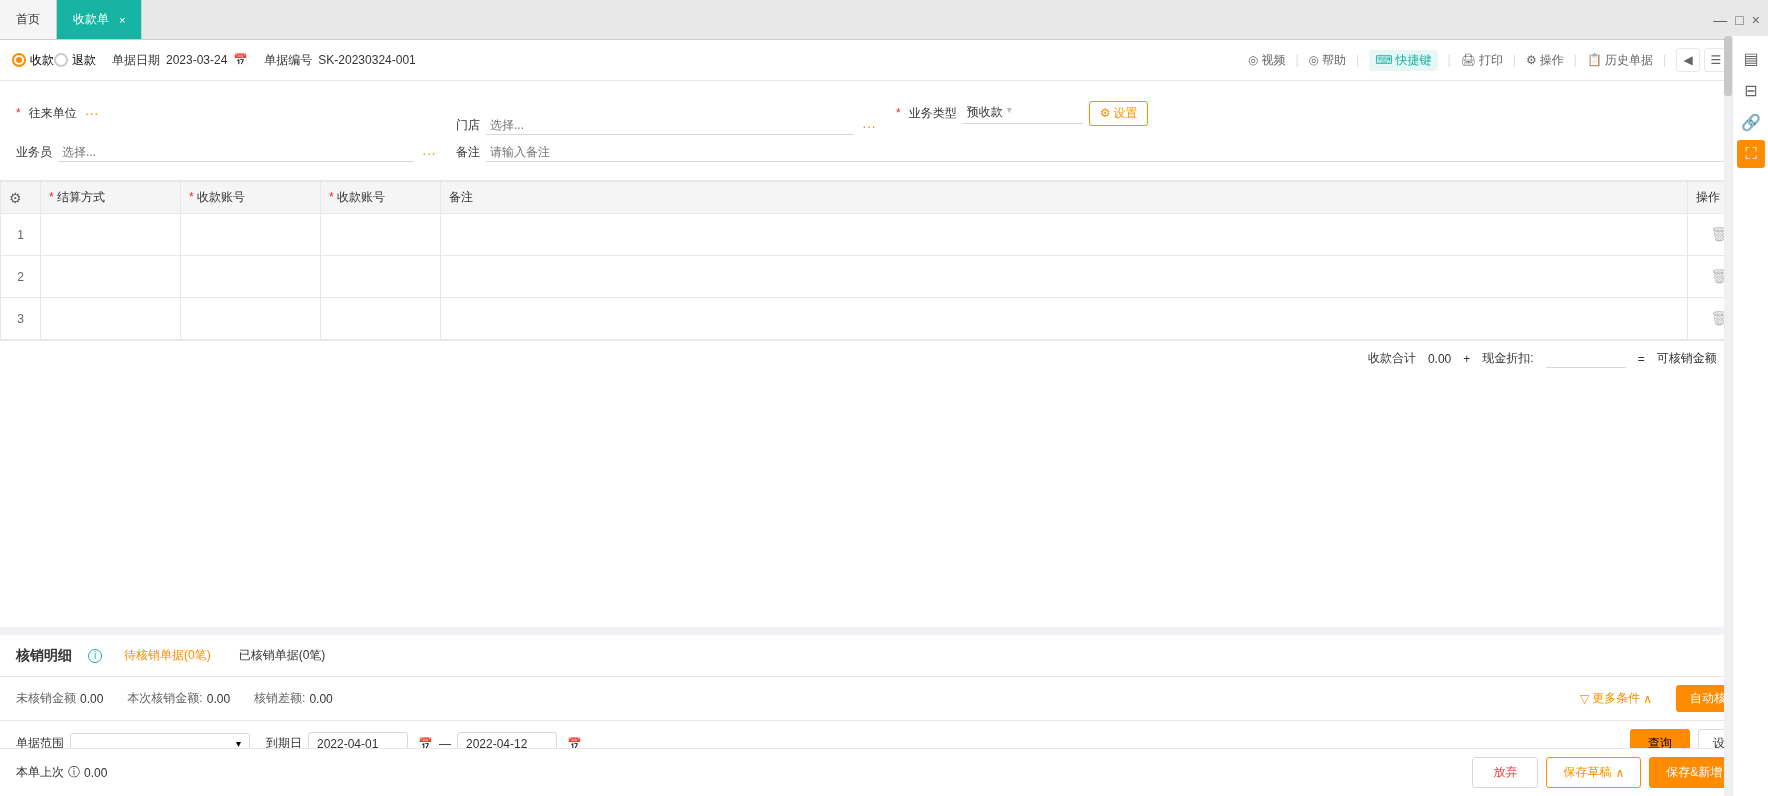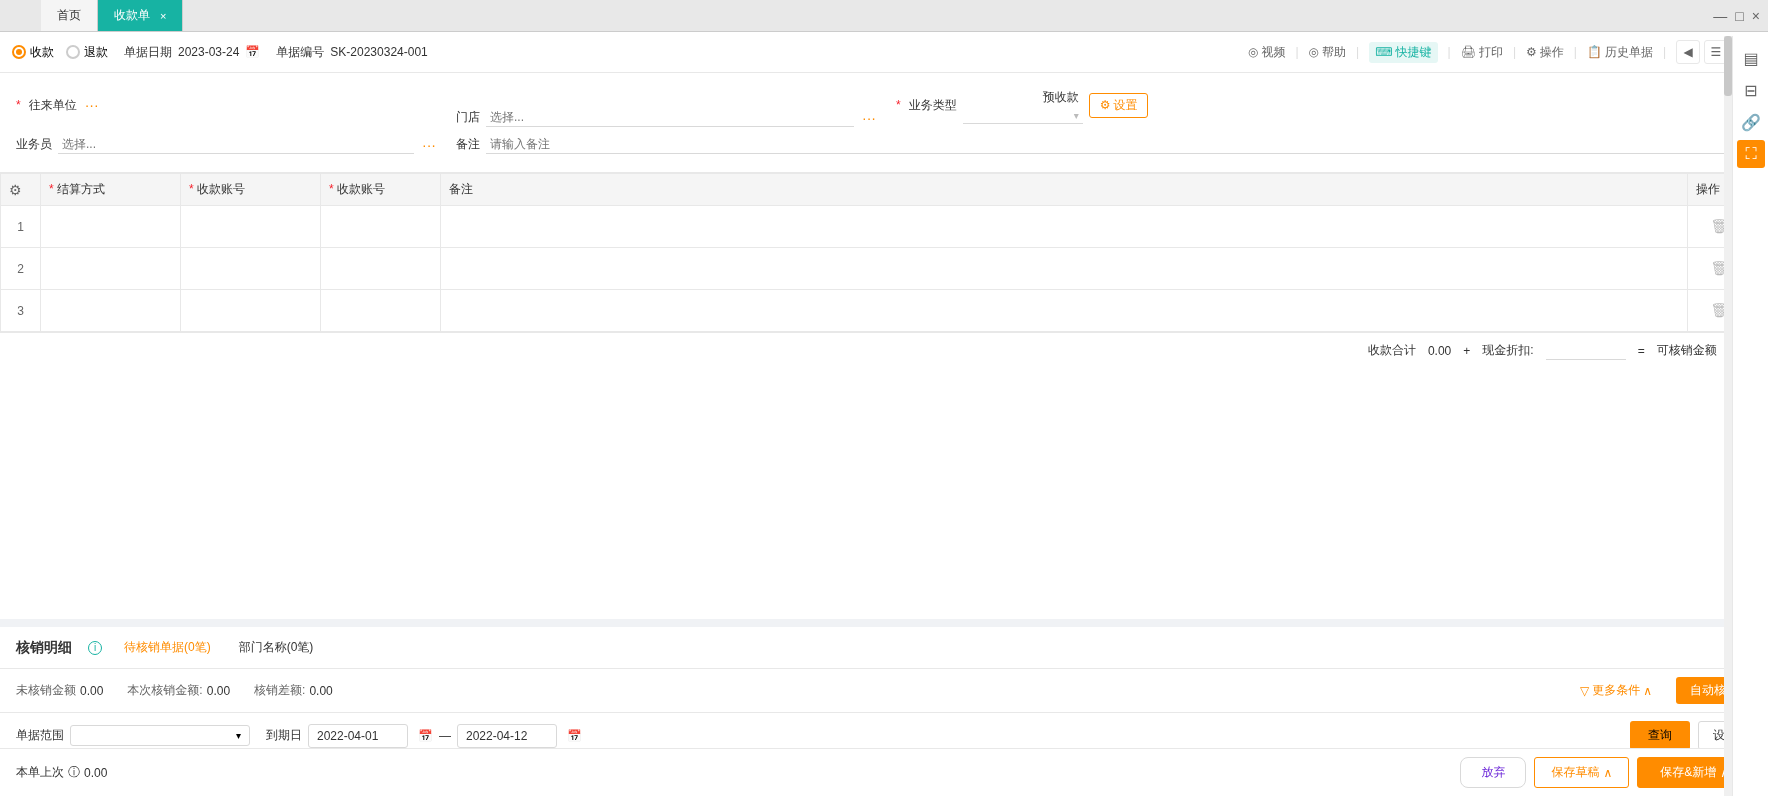--- a/index.html
+++ b/index.html
@@ -1,21 +1,21 @@
 <!DOCTYPE html>
 <html><head>
   <meta charset="utf-8">
   <style>
     * { box-sizing: border-box; margin: 0; padding: 0; font-family: 'Microsoft YaHei', Arial, sans-serif; font-size: 12px; }
     body { background: #f0f2f5; overflow: hidden; width: 1768px; height: 796px; }
 
     
     .tab-bar {
-      display: flex; align-items: center; height: 32px;
-      background: #e8e8e8; border-bottom: 1px solid #ccc; padding-left: 41px;
+      display: flex; align-items: center; height: 40px;
+      background: #e8e8e8; border-bottom: 1px solid #ccc;
     }
     .tab-home {
       padding: 0 16px; height: 100%; display: flex; align-items: center;
       background: #f5f5f5; color: #333; cursor: pointer; border-right: 1px solid #ccc;
     }
     .tab-active {
       padding: 0 16px; height: 100%; display: flex; align-items: center;
       background: #17b3a3; color: #fff; cursor: pointer; border-right: 1px solid #ccc;
       gap: 6px;
     }
@@ -30,21 +30,21 @@
     
     .main-content {
       display: flex; flex-direction: column; height: calc(796px - 36px); background: #fff;
     }
 
     
     .header-toolbar {
       display: flex; align-items: center; padding: 8px 12px; border-bottom: 1px solid #e8e8e8;
       background: #fff; gap: 16px;
     }
-    .radio-group { display: flex; align-items: center; gap: 12px; }
+    .radio-group { display: flex; align-items: center; }
     .radio-item { display: flex; align-items: center; gap: 4px; cursor: pointer; }
     .radio-dot {
       width: 14px; height: 14px; border-radius: 50%; border: 2px solid #ccc;
       display: flex; align-items: center; justify-content: center;
     }
     .radio-dot.active { border-color: #ff8c00; }
     .radio-dot.active::after {
       content: ''; width: 6px; height: 6px; border-radius: 50%; background: #ff8c00;
     }
     .header-field { display: flex; align-items: center; gap: 6px; }
@@ -75,22 +75,22 @@
     .form-row { display: flex; align-items: center; margin-bottom: 8px; gap: 20px; }
     .form-field { display: flex; align-items: center; gap: 6px; flex: 1; }
     .form-required { color: #f5222d; margin-right: 2px; }
     .form-field-label { color: #333; white-space: nowrap; }
     .form-input {
       flex: 1; border: none; border-bottom: 1px solid #d9d9d9; padding: 2px 4px;
       color: #bbb; outline: none; min-width: 120px;
     }
     .more-btn { color: #ff8c00; cursor: pointer; font-size: 14px; margin-left: 2px; }
     .form-select {
-      display: flex; align-items: flex-end; gap: 4px; border-bottom: 1px solid #d9d9d9;
-      padding: 2px 4px; color: #bbb; min-width: 120px; flex-direction: column;
+      display: flex; align-items: flex-start; gap: 4px; border-bottom: 1px solid #d9d9d9;
+      padding: 2px 4px; color: #bbb; min-width: 120px;
     }
     .business-type-value { color: #333; }
     .settings-btn {
       background: #fff; border: 1px solid #ff8c00; color: #ff8c00;
       padding: 3px 10px; border-radius: 3px; cursor: pointer; display: flex; align-items: center; gap: 3px;
     }
 
     
     .table-area { flex: 1; overflow: auto; }
     .data-table { width: 100%; border-collapse: collapse; }
@@ -192,31 +192,31 @@
     .sort-icon { color: #bbb; font-size: 10px; }
 
     
     .footer {
       display: flex; align-items: center; padding: 8px 16px; border-top: 1px solid #e8e8e8;
       background: #fff; position: absolute; bottom: 0; left: 0; right: 0;
     }
     .footer-info { display: flex; align-items: center; gap: 4px; color: #333; }
     .footer-actions { margin-left: auto; display: flex; gap: 8px; }
     .btn-discard {
-      background: #fff; border: 1px solid #d9d9d9; color: #6d28d9;
-      padding: 6px 20px; border-radius: 8px; cursor: pointer;
+      background: #fff; border: 1px solid #d9d9d9; color: #ef4444;
+      padding: 6px 20px; border-radius: 3px; cursor: pointer;
     }
     .btn-save-draft {
       background: #fff; border: 1px solid #ff8c00; color: #ff8c00;
       padding: 6px 16px; border-radius: 3px; cursor: pointer;
       display: flex; align-items: center; gap: 4px;
     }
     .btn-save-new {
       background: #ff8c00; border: 1px solid #ff8c00; color: #fff;
-      padding: 6px 22px; border-radius: 3px; cursor: pointer;
+      padding: 6px 16px; border-radius: 3px; cursor: pointer;
       display: flex; align-items: center; gap: 4px;
     }
 
     
     .right-sidebar {
       position: fixed; right: 0; top: 36px; width: 36px;
       display: flex; flex-direction: column; gap: 4px; padding: 8px 4px;
       background: #fff; border-left: 1px solid #e8e8e8; height: calc(796px - 36px);
     }
     .sidebar-icon {
@@ -452,21 +452,21 @@
     </div>
   </div>
 
   <div style="height: 8px; background: #f0f2f5;"></div>
 
   <div class="core-section">
     <div class="core-header">
       <span class="core-title">核销明细</span>
       <span class="info-icon">i</span>
       <span class="pending-tab">待核销单据(0笔)</span>
-      <span class="done-tab">部门名称(0笔)</span>
+      <span class="done-tab">已核销单据(0笔)</span>
     </div>
 
     <div class="stats-row">
       <div class="stat-item">
         <span class="stat-label">未核销金额</span>
         <span class="stat-value">0.00</span>
       </div>
       <div class="stat-item">
         <span class="stat-label">本次核销金额:</span>
         <span class="stat-value">0.00</span>

